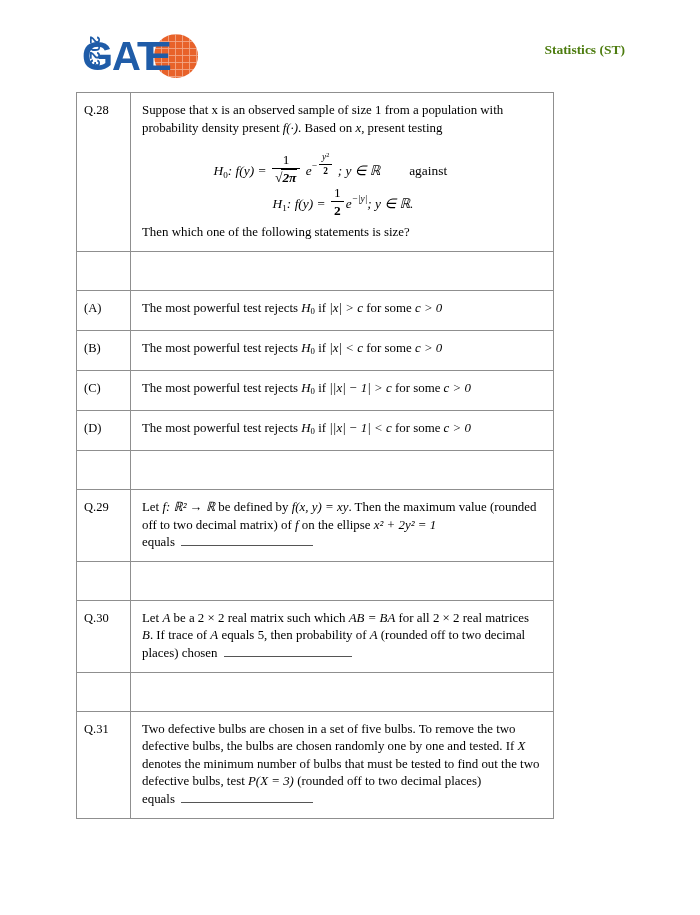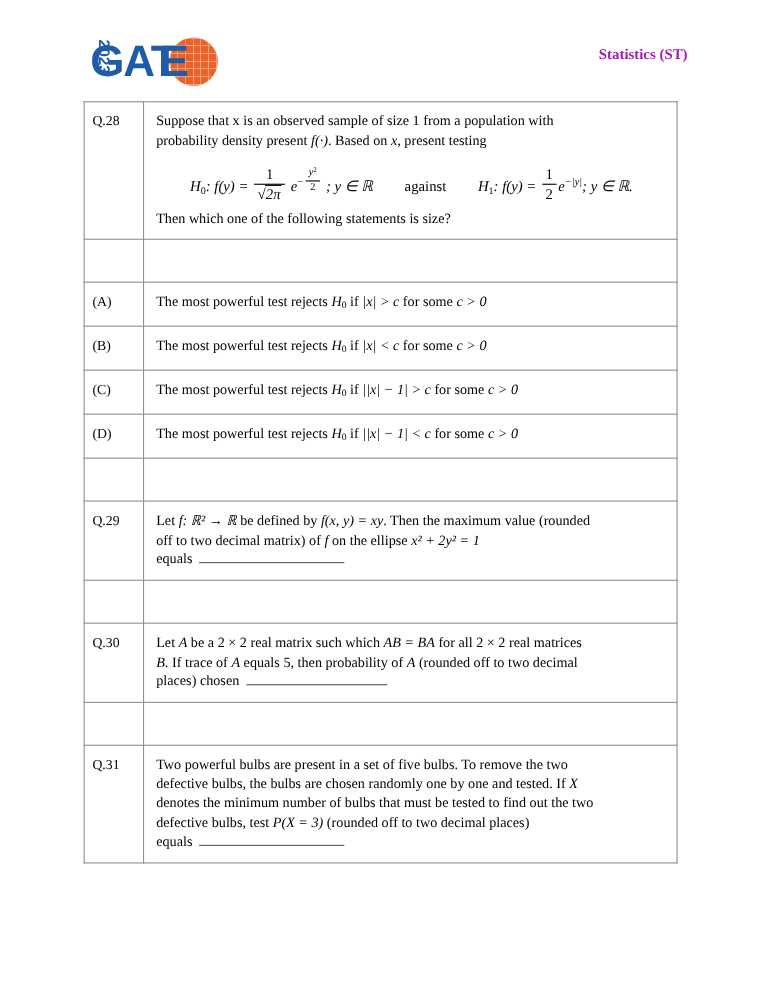--- a/index.html
+++ b/index.html
@@ -43,27 +43,27 @@
     white-space:nowrap;
   }
   .logo-e-cover{
     position:absolute;left:63px;top:0;
     font-family:"Liberation Sans",sans-serif;
     font-weight:bold;font-size:40px;color:#1F5CA8;line-height:46px;
   }
   .paper-title{
     position:absolute;right:75px;top:42px;
     font-family:"Liberation Serif",serif;
-    font-weight:bold;font-size:13.5px;color:#a21caf;
+    font-weight:bold;font-size:13.5px;color:#4d7c0f;
   }
 
   
   .qtable{
     position:absolute;left:76px;top:92px;
-    width:540px;
+    width:478px;
     border-collapse:collapse;
     table-layout:fixed;
   }
   .qtable td{
     border:1px solid #8f8f8f;
     vertical-align:top;
     padding:0;
   }
   .col-label{width:54px;}
   .lbl{
@@ -89,21 +89,21 @@
     text-align:center;
     padding:14px 4px 6px 4px;
     font-size:13.4px;
   }
   .frac{
     display:inline-block;vertical-align:-0.52em;
     text-align:center;line-height:1.12;
     margin:0 2px;
   }
   .frac .num{display:block;border-bottom:1.1px solid #000;padding:0 3px 1px 3px;}
-  .frac .den{display:block;padding:1px 3px 0 3px;}
+  .frac .den{display:block;padding:1px 3px 0 3px;font-weight:bold;}
   .sqrt{display:inline-block;}
   .sqrt .rad{font-size:1.02em;}
   .sqrt .under{border-top:1.1px solid #000;padding:0 1px;margin-left:-1px;}
   .exp{display:inline-block;font-size:.7em;vertical-align:0.62em;}
   .blank{
     display:inline-block;width:132px;
     border-bottom:1.1px solid #555;
     margin:0 0 0 6px;height:11px;
   }
   .blank.short{width:128px;}
@@ -260,21 +260,21 @@
           <td></td>
           <td></td>
         </tr>
 
       <tr>
         <td>
             <div class="lbl">Q.31</div>
           </td>
         <td>
           <div class="body">
-            <span>Two powerful bulbs are present in a set of five bulbs. To remove the two</span><br>
+            <span>Two defective bulbs are chosen in a set of five bulbs. To remove the two</span><br>
             <span>defective bulbs, the bulbs are chosen randomly one by one and tested. If </span><span class="mi">X</span><br>
             <span>denotes the minimum number of bulbs that must be tested to find out the two</span><br>
             <span>defective bulbs, test </span><span class="mi nowrap">P(X = 3)</span><span> (rounded off to two decimal places)</span><br>
             <span>equals</span><span class="blank"></span>
           </div>
         </td>
       </tr>
 
     </tbody>
   </table>

